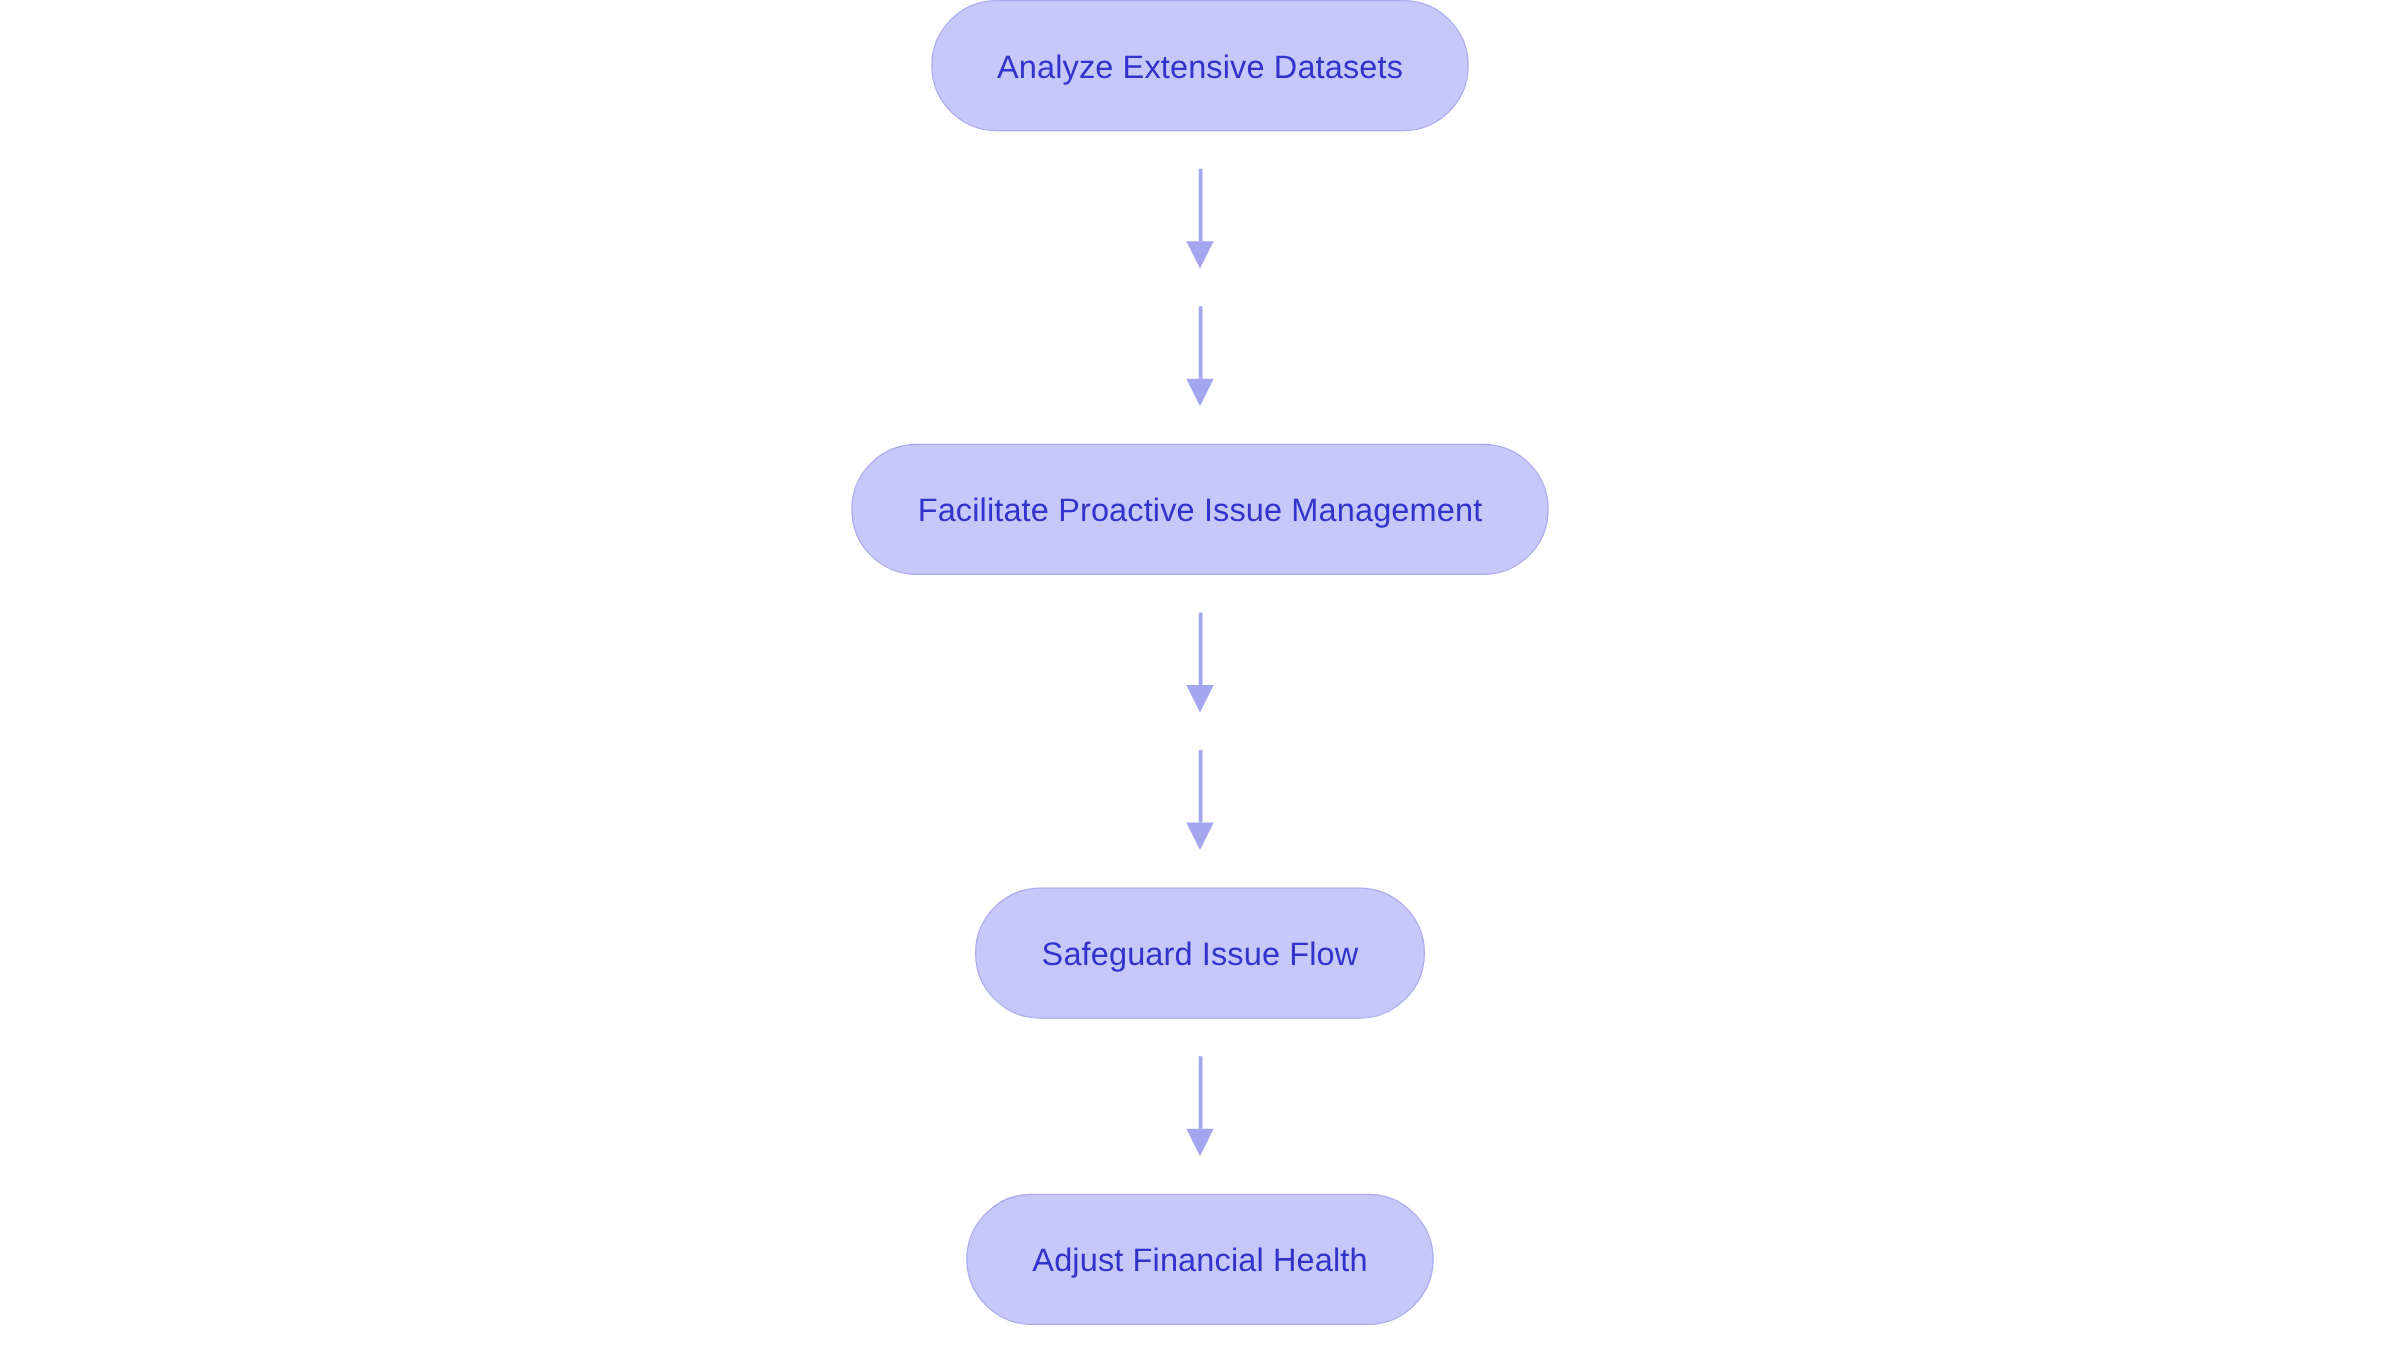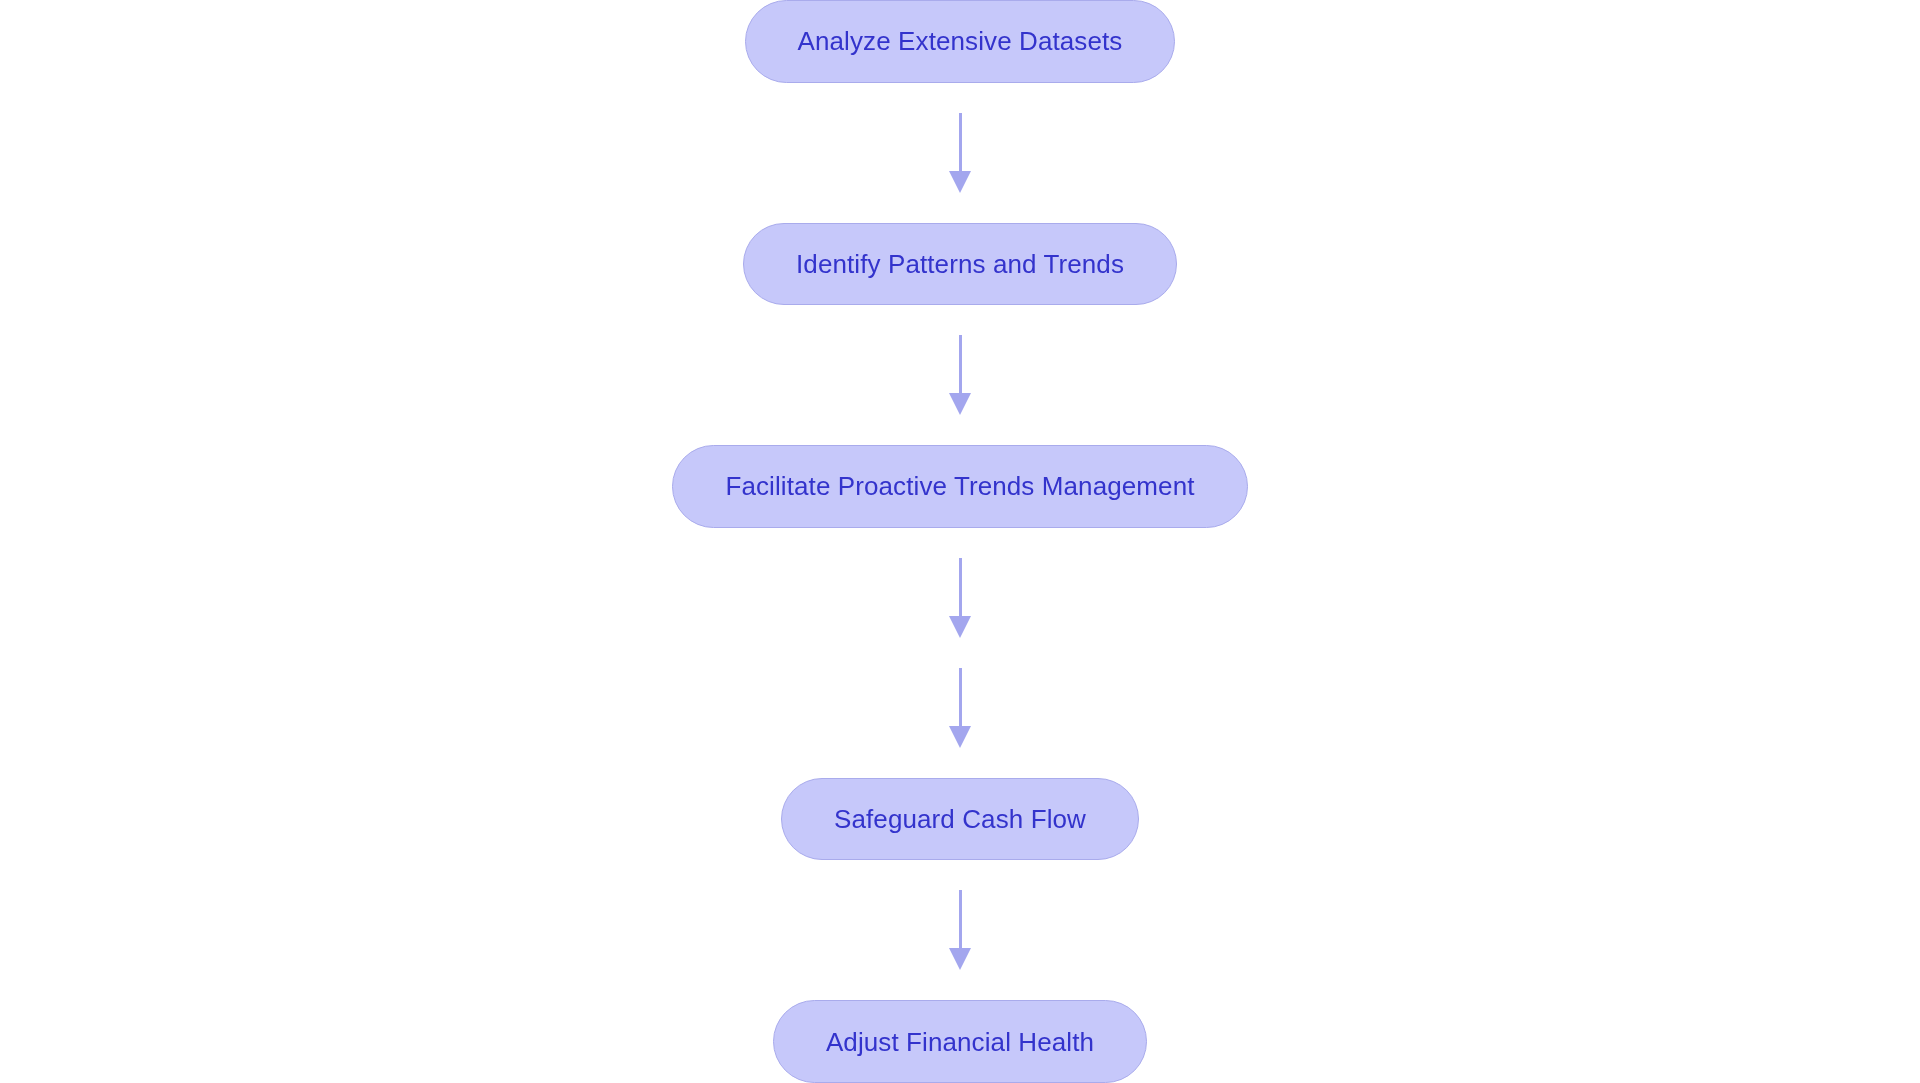--- a/index.html
+++ b/index.html
@@ -93,46 +93,43 @@
 
     <div class="flow-node">
       <span class="flow-node-label">Analyze Extensive Datasets</span>
     </div>
 
     <div class="flow-connector">
       <div class="connector-line"></div>
       <div class="connector-head"></div>
     </div>
 
-    <div class="flow-node">
-      <span class="flow-node-label">Identify Patterns and Trends</span>
-    </div>
 
     <div class="flow-connector">
       <div class="connector-line"></div>
       <div class="connector-head"></div>
     </div>
 
     <div class="flow-node">
-      <span class="flow-node-label">Facilitate Proactive Trends Management</span>
+      <span class="flow-node-label">Facilitate Proactive Issue Management</span>
     </div>
 
     <div class="flow-connector">
       <div class="connector-line"></div>
       <div class="connector-head"></div>
     </div>
 
 
     <div class="flow-connector">
       <div class="connector-line"></div>
       <div class="connector-head"></div>
     </div>
 
     <div class="flow-node">
-      <span class="flow-node-label">Safeguard Cash Flow</span>
+      <span class="flow-node-label">Safeguard Issue Flow</span>
     </div>
 
     <div class="flow-connector">
       <div class="connector-line"></div>
       <div class="connector-head"></div>
     </div>
 
     <div class="flow-node">
       <span class="flow-node-label">Adjust Financial Health</span>
     </div>

